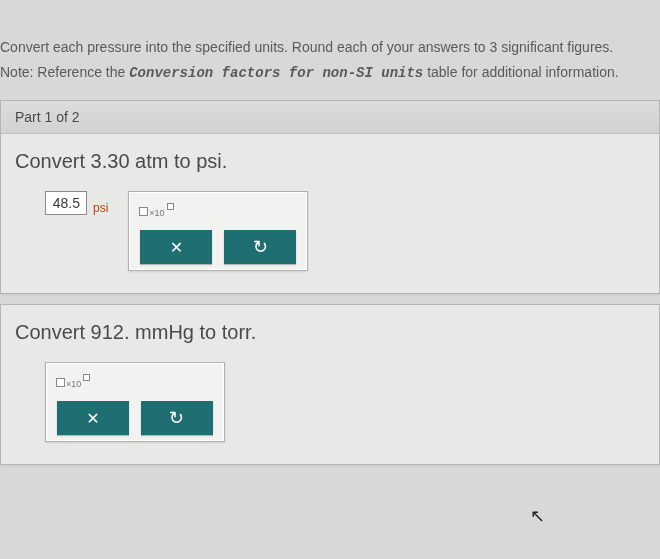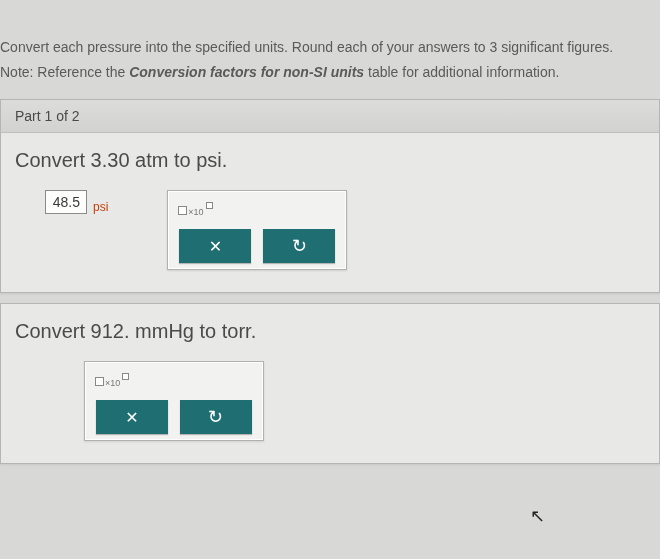--- a/index.html
+++ b/index.html
@@ -14,21 +14,21 @@
   }
   .instructions {
     padding: 4px 6px 6px 0;
     font-size: 14px;
     line-height: 1.5;
     color: #5a5a58;
     margin-top: 33px;
   }
   .note-line { margin-top: 4px; }
   .note-label { font-weight: normal; }
-  .bolditalic { font-weight: bold; font-style: italic; }
+  .bolditalic { font-weight: bold; font-style: italic; font-family: Liberation Mono, monospace; }
 
   .part-block {
     border: 1px solid #b5b5b3;
     background: #e8e8e6;
     margin-top: 10px;
     box-shadow: 0 1px 2px rgba(0,0,0,0.08);
   }
   .part-header {
     background: linear-gradient(#dcdcda, #d2d2d0);
     border-bottom: 1px solid #c0c0be;
@@ -61,21 +61,20 @@
     color: #3a3a3a;
   }
   .unit-label { font-size: 12px; color: #c2410c; }
 
   .tool-panel {
     border: 1px solid #b0b0ae;
     background: #f2f2f0;
     padding: 6px;
     width: 180px;
     box-shadow: inset 0 0 0 1px #fff, 0 1px 2px rgba(0,0,0,0.1);
-    margin-left: 39px;
   }
   .tool-top {
     height: 26px;
     display: flex;
     align-items: center;
     padding-left: 4px;
   }
   .sci-icon {
     display: inline-flex;
     align-items: flex-end;

